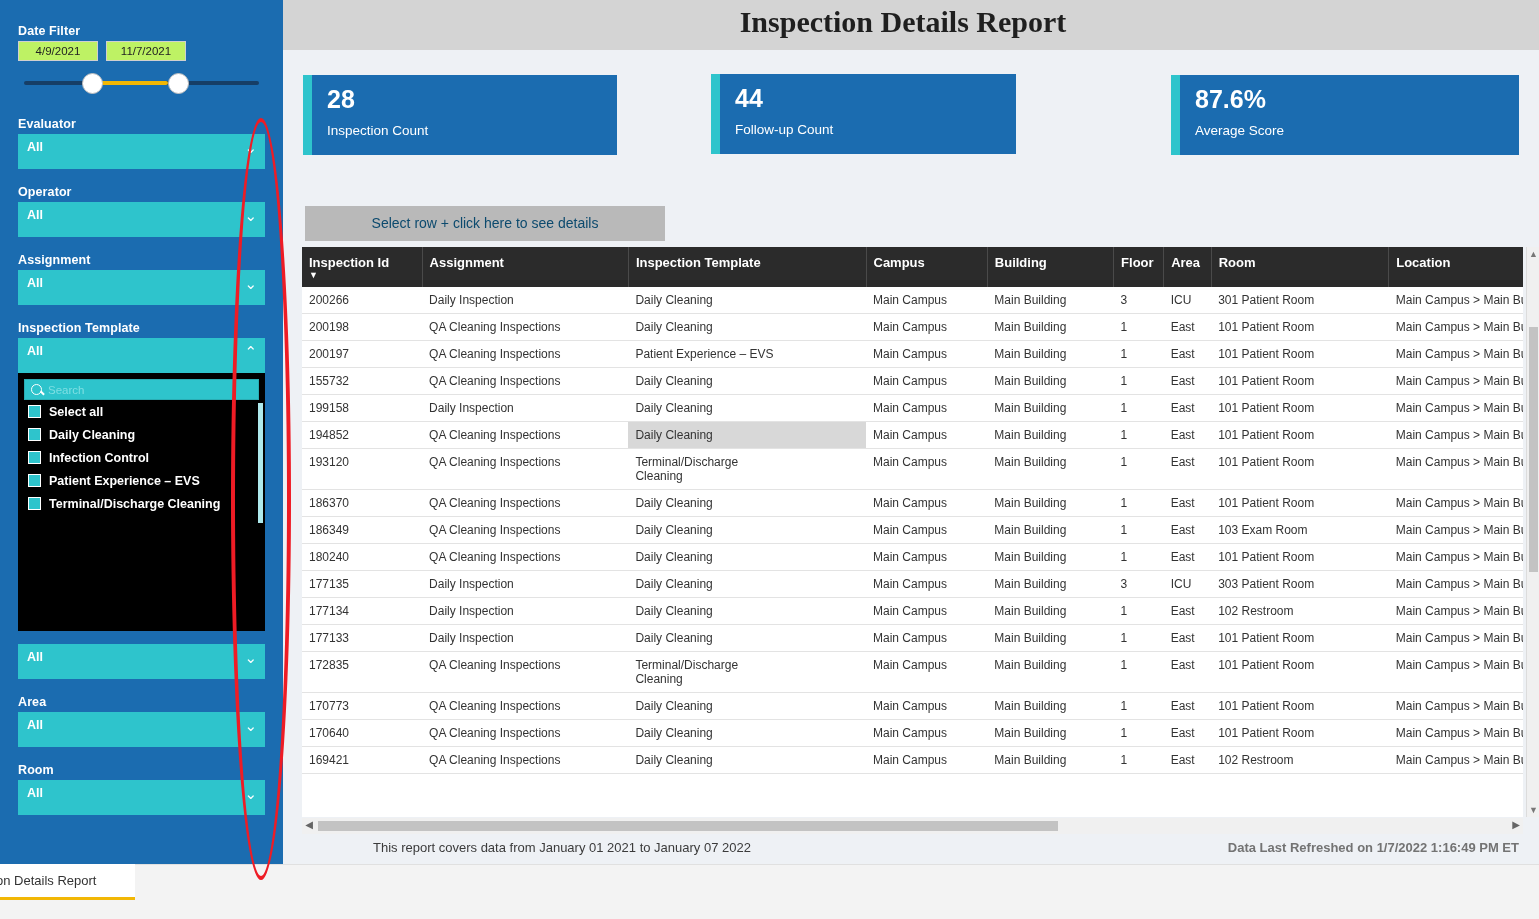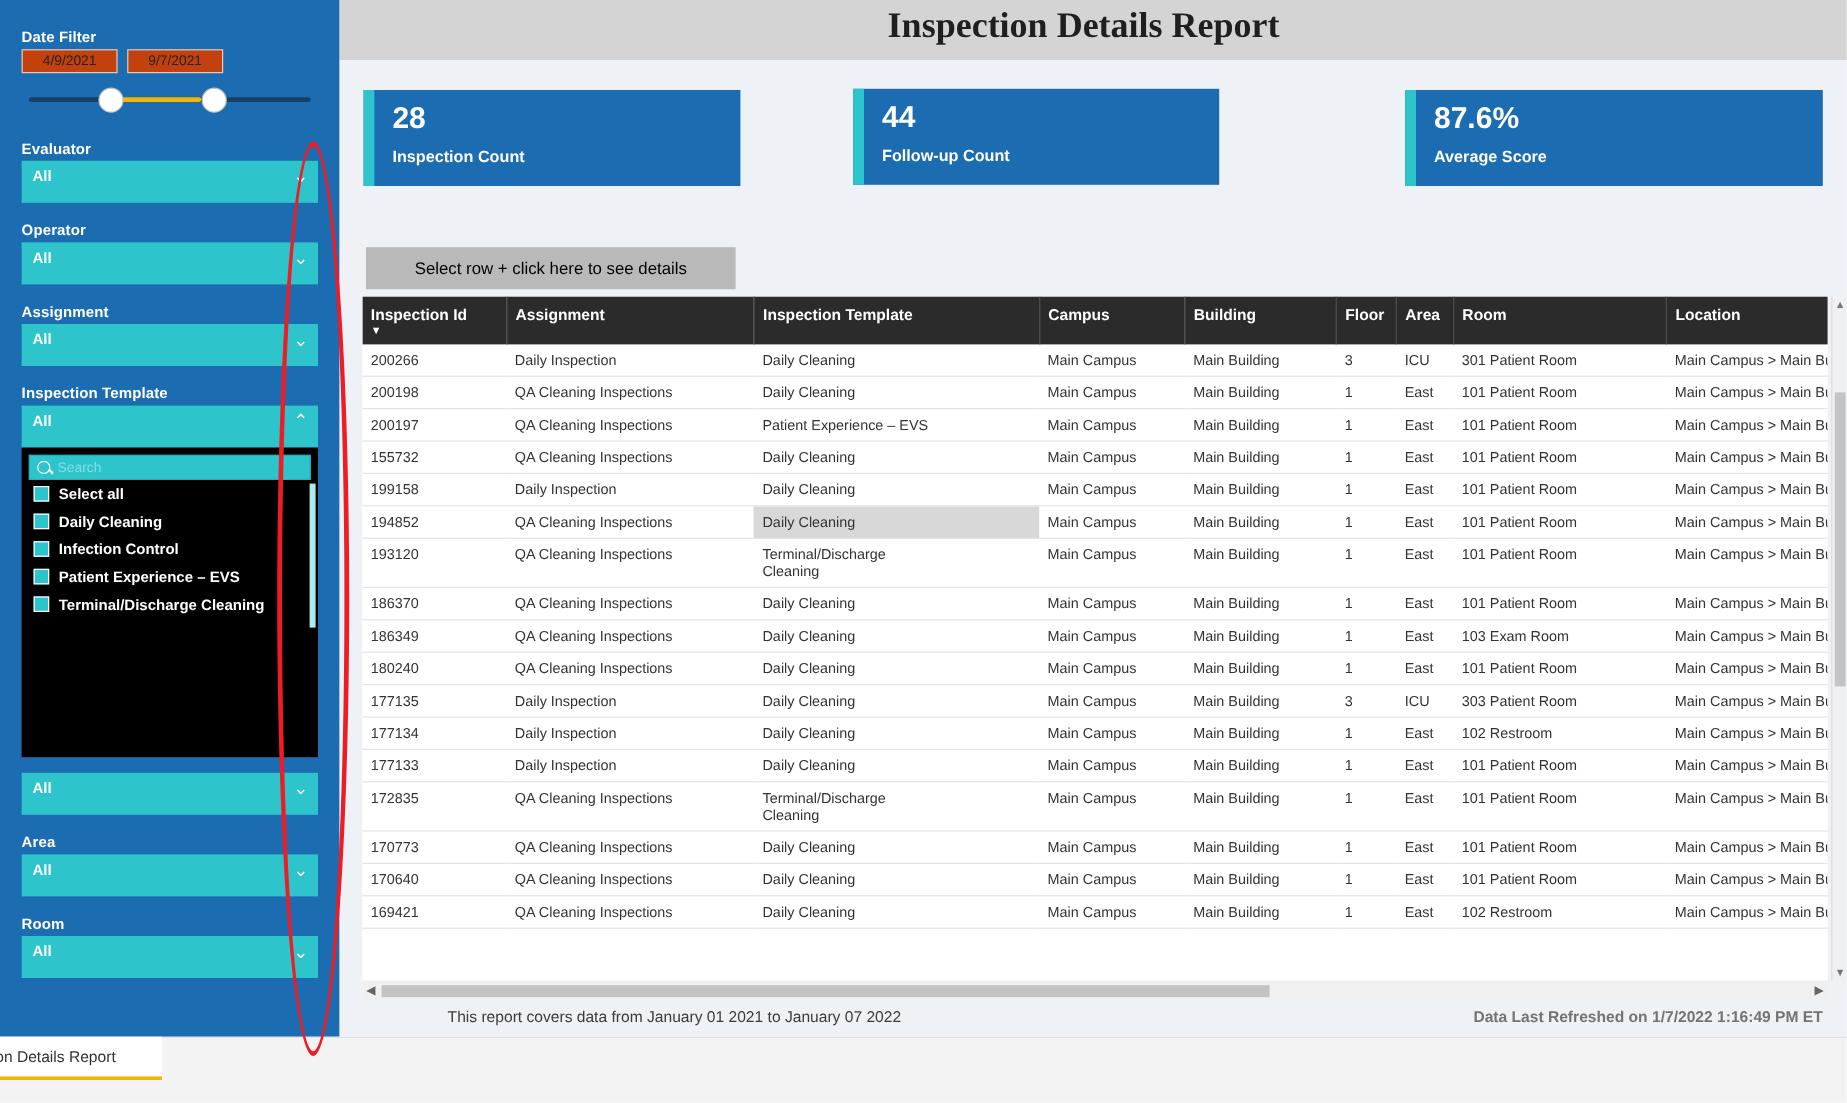--- a/index.html
+++ b/index.html
@@ -27,21 +27,21 @@
   }
   .filter-label {
     font-size: 12.5px;
     font-weight: bold;
     margin: 16px 0 3px 6px;
     color: #ffffff;
     letter-spacing: .1px;
   }
   .date-inputs { display: flex; gap: 8px; margin: 0 0 6px 6px; }
   .date-box {
-    background: #c2410c;
+    background: #bef264;
     color: #222;
     font-size: 11.5px;
     padding: 3px 6px;
     width: 80px;
     text-align: center;
     border: 1px solid #d0d0d0;
   }
   .slider-wrap {
     position: relative;
     height: 34px;
@@ -194,33 +194,33 @@
   .kpi .value {
     position: absolute;
     left: 24px; top: 10px;
     font-size: 25px;
     font-weight: bold;
   }
   .kpi .caption {
     position: absolute;
     left: 24px; top: 48px;
     font-size: 13.5px;
-    font-weight: bold;
+    font-weight: normal;
   }
   #kpi1 { left: 20px; top: 25px; width: 314px; }
   #kpi2 { left: 428px; top: 24px; width: 305px; }
   #kpi3 { left: 888px; top: 25px; width: 348px; }
 
   
   .details-btn {
     position: absolute;
     left: 22px; top: 156px;
-    width: 308px; height: 35px;
+    width: 360px; height: 35px;
     background: #b9b9b9;
-    color: #000000;
+    color: #0c4a6e;
     font-size: 14px;
     text-align: center;
     line-height: 35px;
   }
 
   
   .table-wrap {
     position: absolute;
     left: 19px; top: 197px;
     width: 1221px; height: 570px;
@@ -365,21 +365,21 @@
 </head>
 <body>
 
 <div class="app">
 
   <div class="sidebar">
 
     <div class="filter-label">Date Filter</div>
     <div class="date-inputs">
       <div class="date-box">4/9/2021</div>
-      <div class="date-box">9/7/2021</div>
+      <div class="date-box">11/7/2021</div>
     </div>
     <div class="slider-wrap">
       <div class="slider-track"></div>
       <div class="slider-fill"></div>
       <div class="slider-thumb left"></div>
       <div class="slider-thumb right"></div>
     </div>
 
     <div class="sel-group">
       <div class="filter-label">Evaluator</div>

